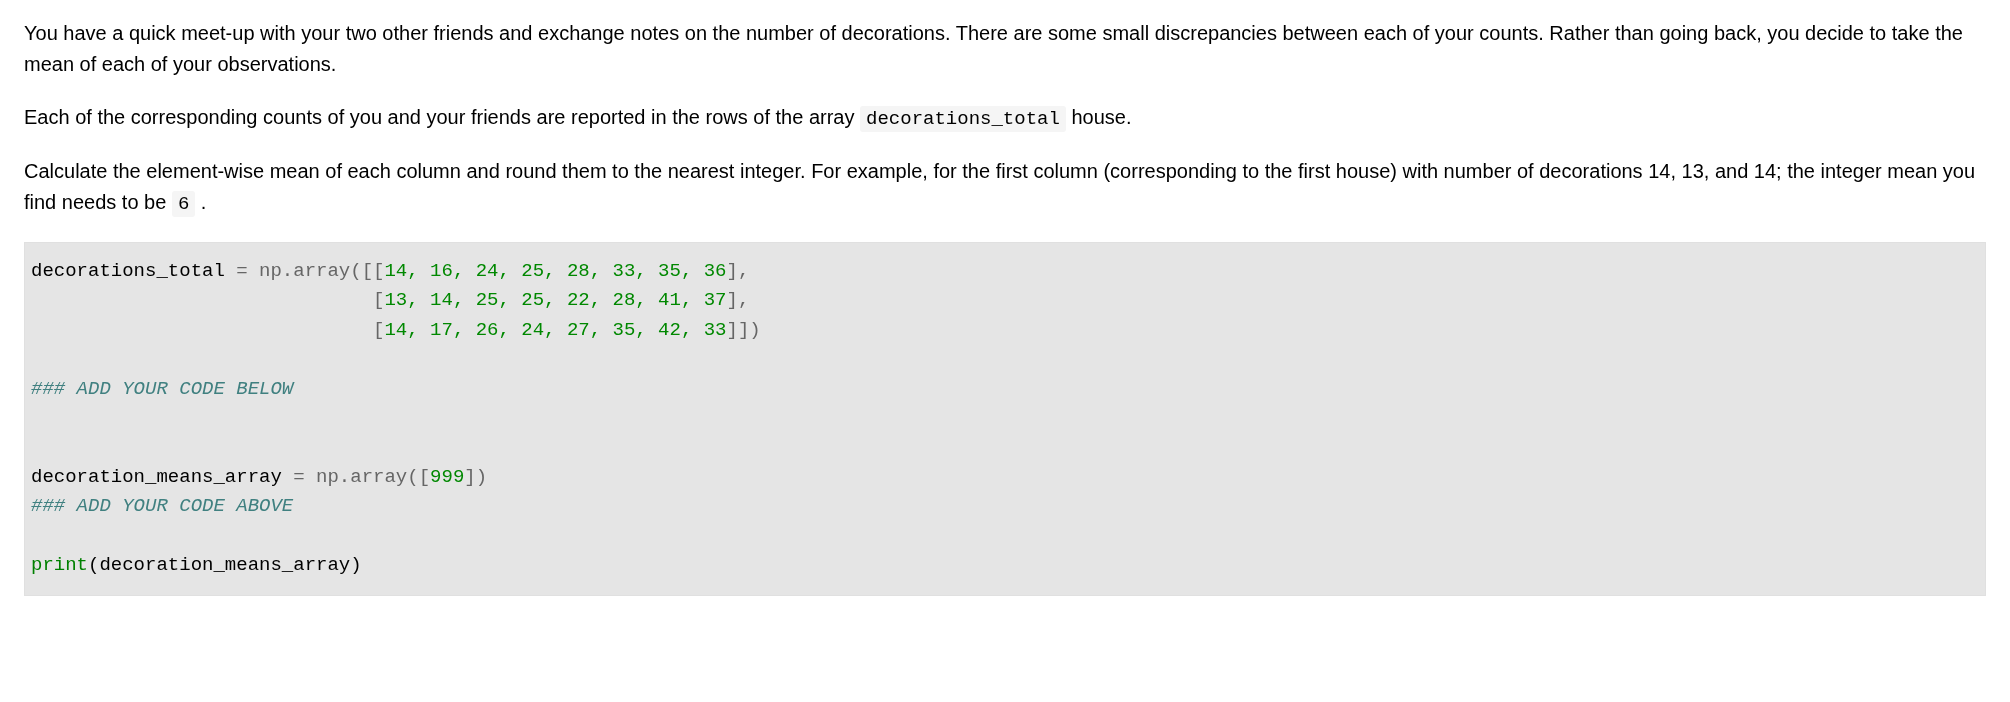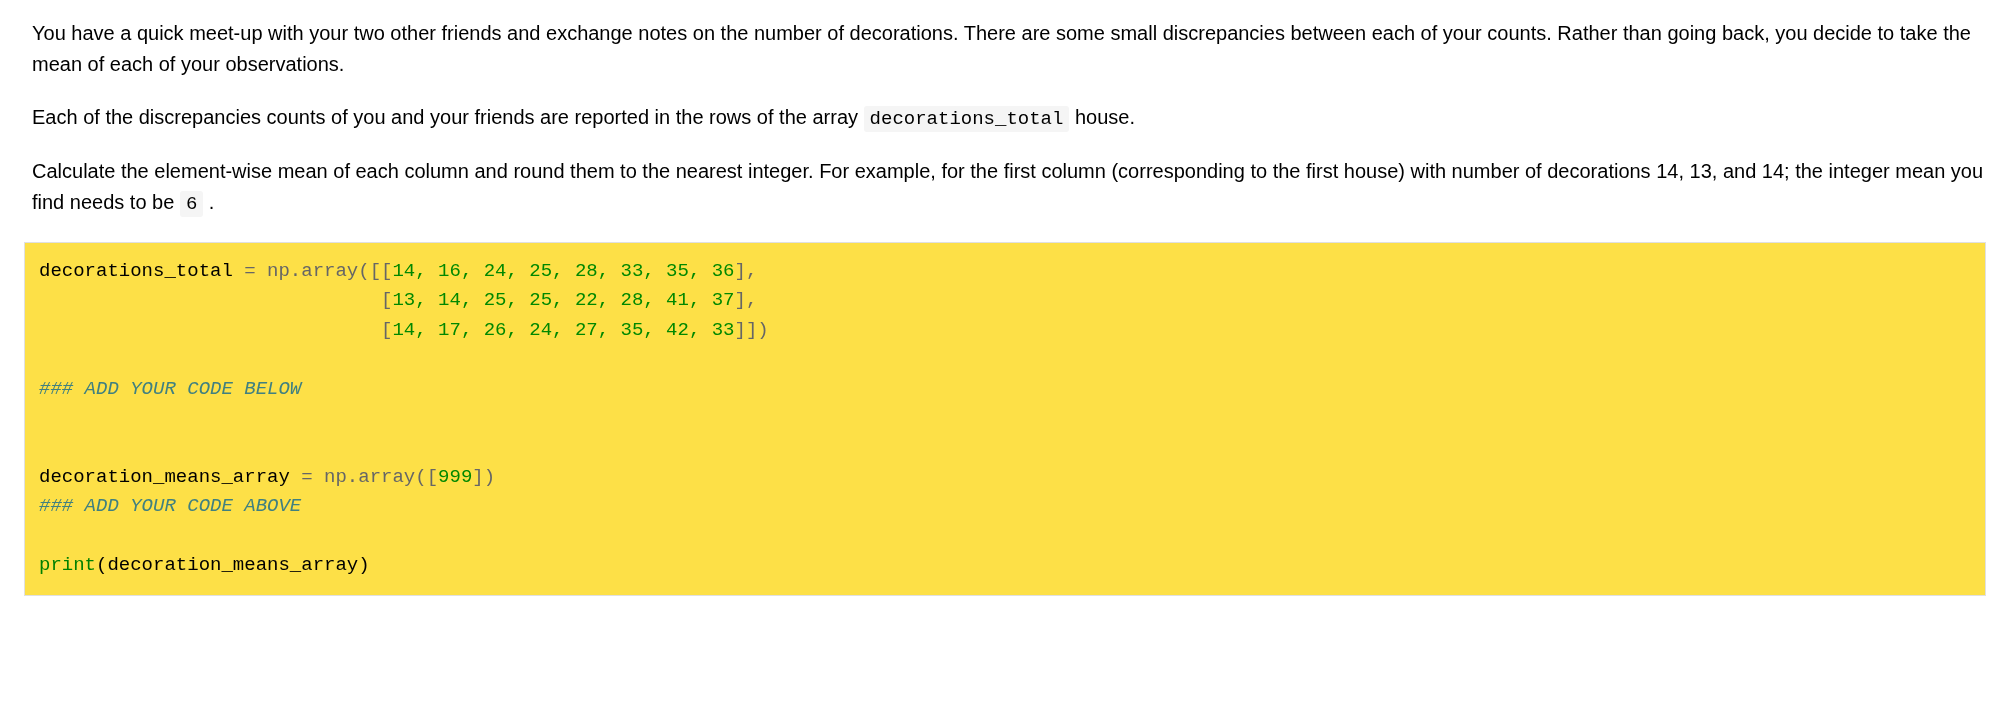--- a/index.html
+++ b/index.html
@@ -10,54 +10,53 @@
     body {
       font-family: -apple-system, BlinkMacSystemFont, "Segoe UI", Helvetica, Arial, sans-serif;
       background: #ffffff;
       color: #000000;
       padding: 18px 24px;
       font-size: 20px;
       line-height: 1.55;
     }
     p {
       margin-bottom: 22px;
-      margin-left: 8px;
     }
     .inline-code {
       font-family: "SFMono-Regular", Consolas, "Liberation Mono", Menlo, monospace;
       background: #f5f5f5;
       padding: 2px 6px;
       border-radius: 3px;
       font-size: 0.95em;
     }
     .code-cell {
-      background: #fde047;
+      background: #e5e5e5;
       border: 1px solid #e0e0e0;
-      padding: 14px 14px;
+      padding: 14px 6px;
       font-family: "SFMono-Regular", Consolas, "Liberation Mono", Menlo, monospace;
       font-size: 19px;
       line-height: 1.55;
       white-space: pre;
       overflow-x: auto;
       margin-top: 6px;
     }
     .py-var   { color: #000000; }
     .py-op    { color: #666666; }
     .py-num   { color: #008800; }
     .py-comment { color: #408080; font-style: italic; }
     .py-builtin { color: #008000; }
     .py-func  { color: #000000; }
   </style>
 </head>
 <body>
 
 <p>You have a quick meet-up with your two other friends and exchange notes on the number of decorations. There are some small discrepancies between each of your counts. Rather than going back, you decide to take the mean of each of your observations.</p>
 
 <p>
-  <span>Each of the discrepancies counts of you and your friends are reported in the rows of the array </span><code class="inline-code">decorations_total</code><span> house.</span>
+  <span>Each of the corresponding counts of you and your friends are reported in the rows of the array </span><code class="inline-code">decorations_total</code><span> house.</span>
 </p>
 
 <p>
   <span>Calculate the element-wise mean of each column and round them to the nearest integer. For example, for the first column (corresponding to the first house) with number of decorations 14, 13, and 14; the integer mean you find needs to be </span><code class="inline-code">6</code><span> .</span>
 </p>
 
 <div class="code-cell"><span class="py-var">decorations_total </span><span class="py-op">= np.array([[</span><span class="py-num">14, 16, 24, 25, 28, 33, 35, 36</span><span class="py-op">],</span>
 <span class="py-op">                              [</span><span class="py-num">13, 14, 25, 25, 22, 28, 41, 37</span><span class="py-op">],</span>
 <span class="py-op">                              [</span><span class="py-num">14, 17, 26, 24, 27, 35, 42, 33</span><span class="py-op">]])</span>
 

